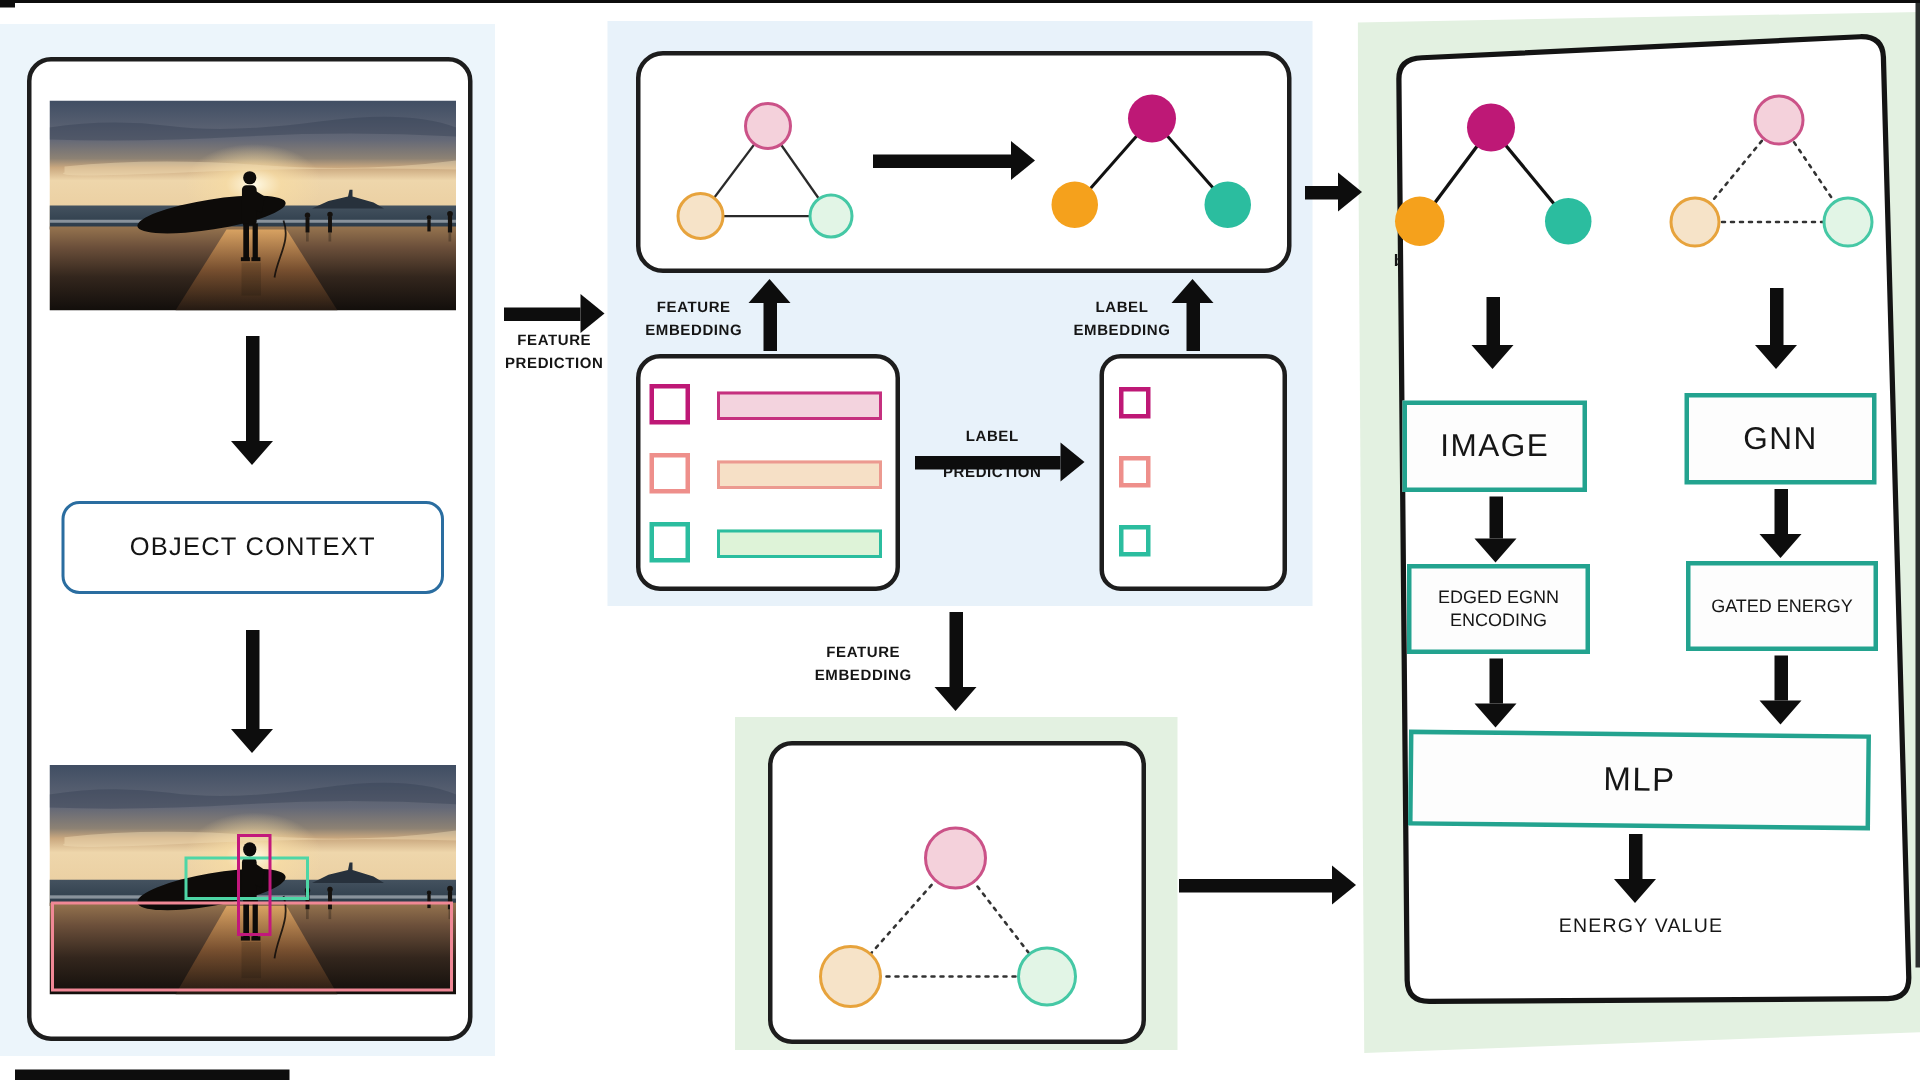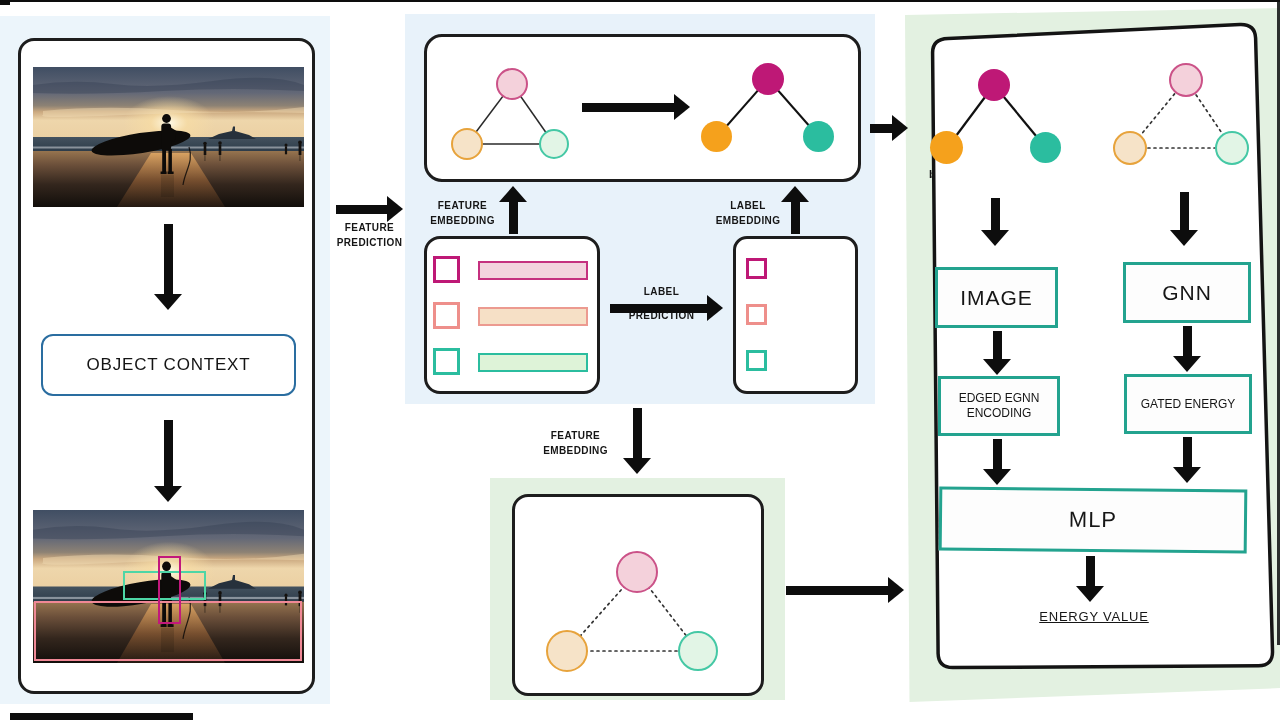--- a/index.html
+++ b/index.html
@@ -58,21 +58,21 @@
   .bar{position:absolute;box-sizing:border-box;z-index:4;}
   .sq-person{border:3px solid #be1876;}
   .sq-beach{border:3px solid #ee8f8b;}
   .sq-surf{border:3px solid #2bbd9f;}
   .bar-1{background:#f3d3de;border:2.5px solid #c5307f;}
   .bar-2{background:#f6e0c6;border:2.5px solid #ec9a90;}
   .bar-3{background:#def3d8;border:2.5px solid #2bbd9f;}
   .bbox{position:absolute;box-sizing:border-box;z-index:6;}
   .photo{position:absolute;z-index:3;line-height:0;}
   .artifact{position:absolute;background:#0d0d0d;z-index:9;}
-  .z1{z-index:1;} .z2{z-index:2;} .z4{z-index:4;text-decoration:underline;}
+  .z1{z-index:1;} .z2{z-index:2;} .z4{z-index:4;}
 </style>
 </head>
 <body>
 
 <svg width="0" height="0" style="position:absolute">
   <defs>
     <linearGradient id="skyg" x1="0" y1="0" x2="0" y2="86" gradientUnits="userSpaceOnUse">
       <stop offset="0" stop-color="#404e63"></stop>
         <stop offset="0.3" stop-color="#636877"></stop>
       <stop offset="0.45" stop-color="#8d8274"></stop>

